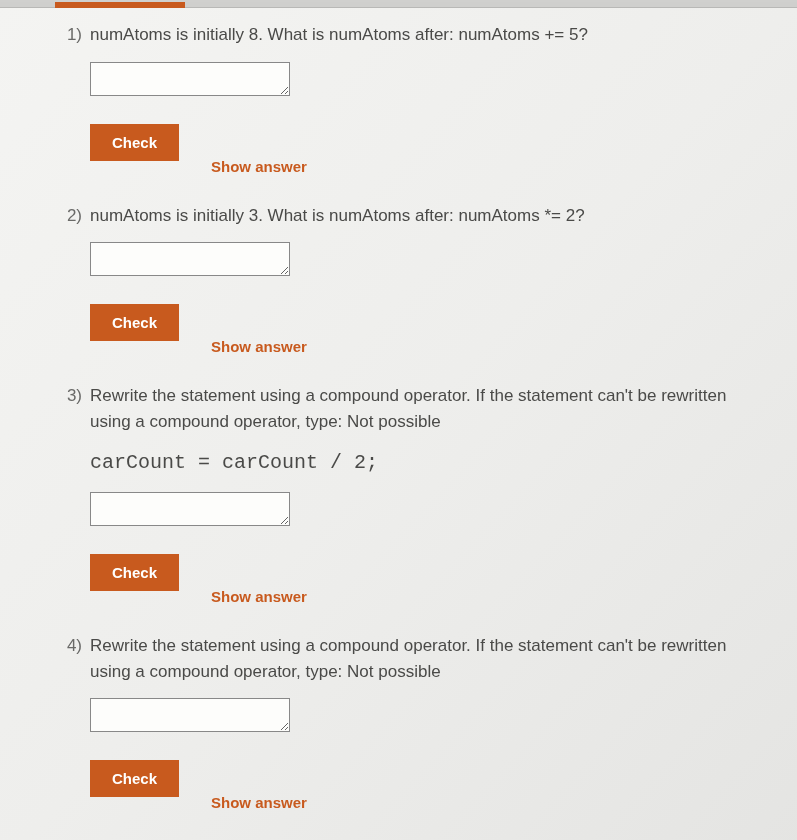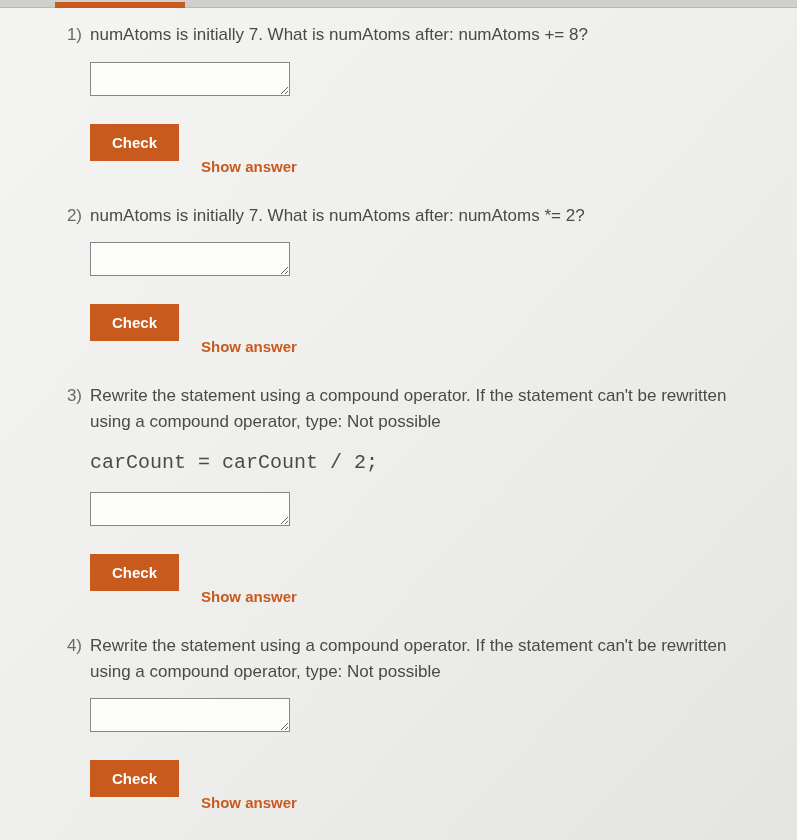--- a/index.html
+++ b/index.html
@@ -75,21 +75,21 @@
     }
     .code-line {
       font-family: "Courier New", Courier, monospace;
       font-size: 20px;
       color: #4a4a48;
       margin: 14px 0 14px 30px;
     }
     .button-row {
       display: flex;
       align-items: center;
-      gap: 22px;
+      gap: 32px;
       margin-left: 30px;
     }
     .check-btn {
       background: #c85a1e;
       color: #ffffff;
       border: none;
       font-weight: 700;
       font-size: 15px;
       padding: 10px 22px;
       cursor: pointer;
@@ -109,33 +109,33 @@
 </head>
 <body>
 
 <div class="page">
   <div class="top-edge"></div>
   <div class="top-tab"></div>
 
   <div class="question">
     <div class="question-row">
       <span class="q-num">1)</span>
-      <span class="q-text">numAtoms is initially 7. What is numAtoms after: numAtoms += 8?</span>
+      <span class="q-text">numAtoms is initially 8. What is numAtoms after: numAtoms += 5?</span>
     </div>
     <textarea class="answer-input" style=""></textarea>
     <div class="button-row">
       <button class="check-btn">Check</button>
       <button class="show-answer">Show answer</button>
     </div>
   </div>
 
   <div class="question">
     <div class="question-row">
       <span class="q-num">2)</span>
-      <span class="q-text">numAtoms is initially 7. What is numAtoms after: numAtoms *= 2?</span>
+      <span class="q-text">numAtoms is initially 3. What is numAtoms after: numAtoms *= 2?</span>
     </div>
     <textarea class="answer-input" style=""></textarea>
     <div class="button-row">
       <button class="check-btn">Check</button>
       <button class="show-answer">Show answer</button>
     </div>
   </div>
 
   <div class="question">
     <div class="question-row">

